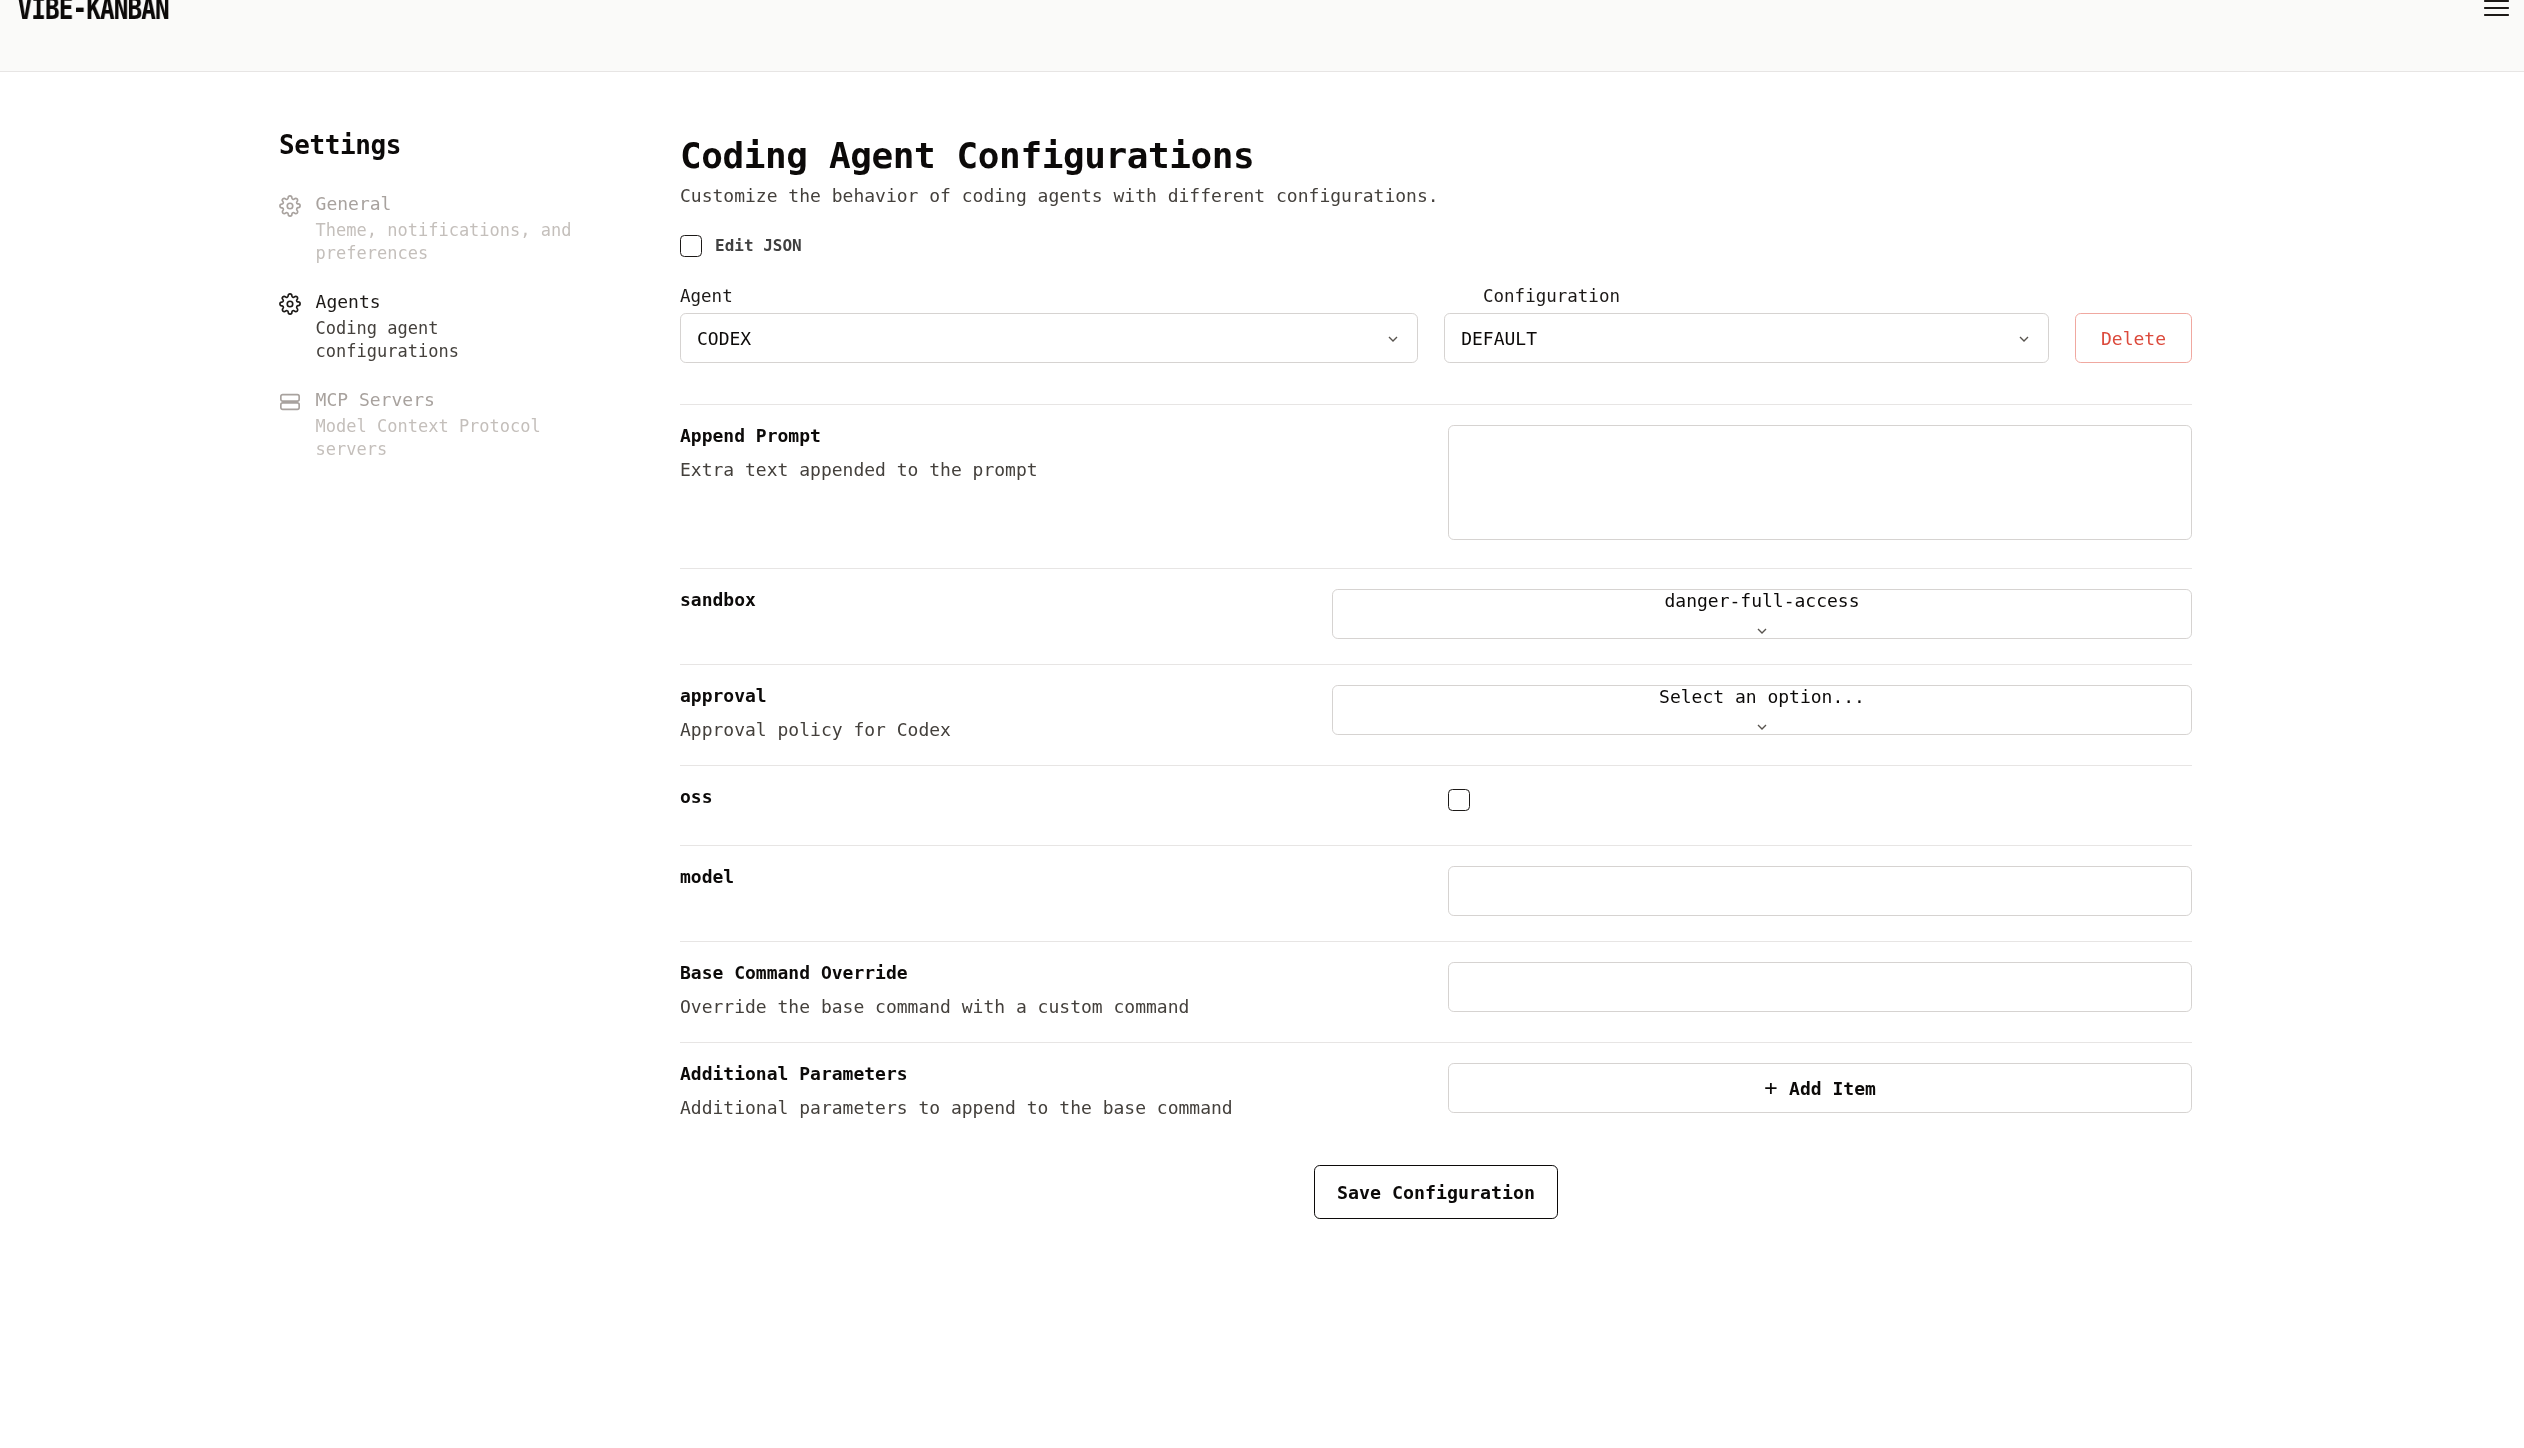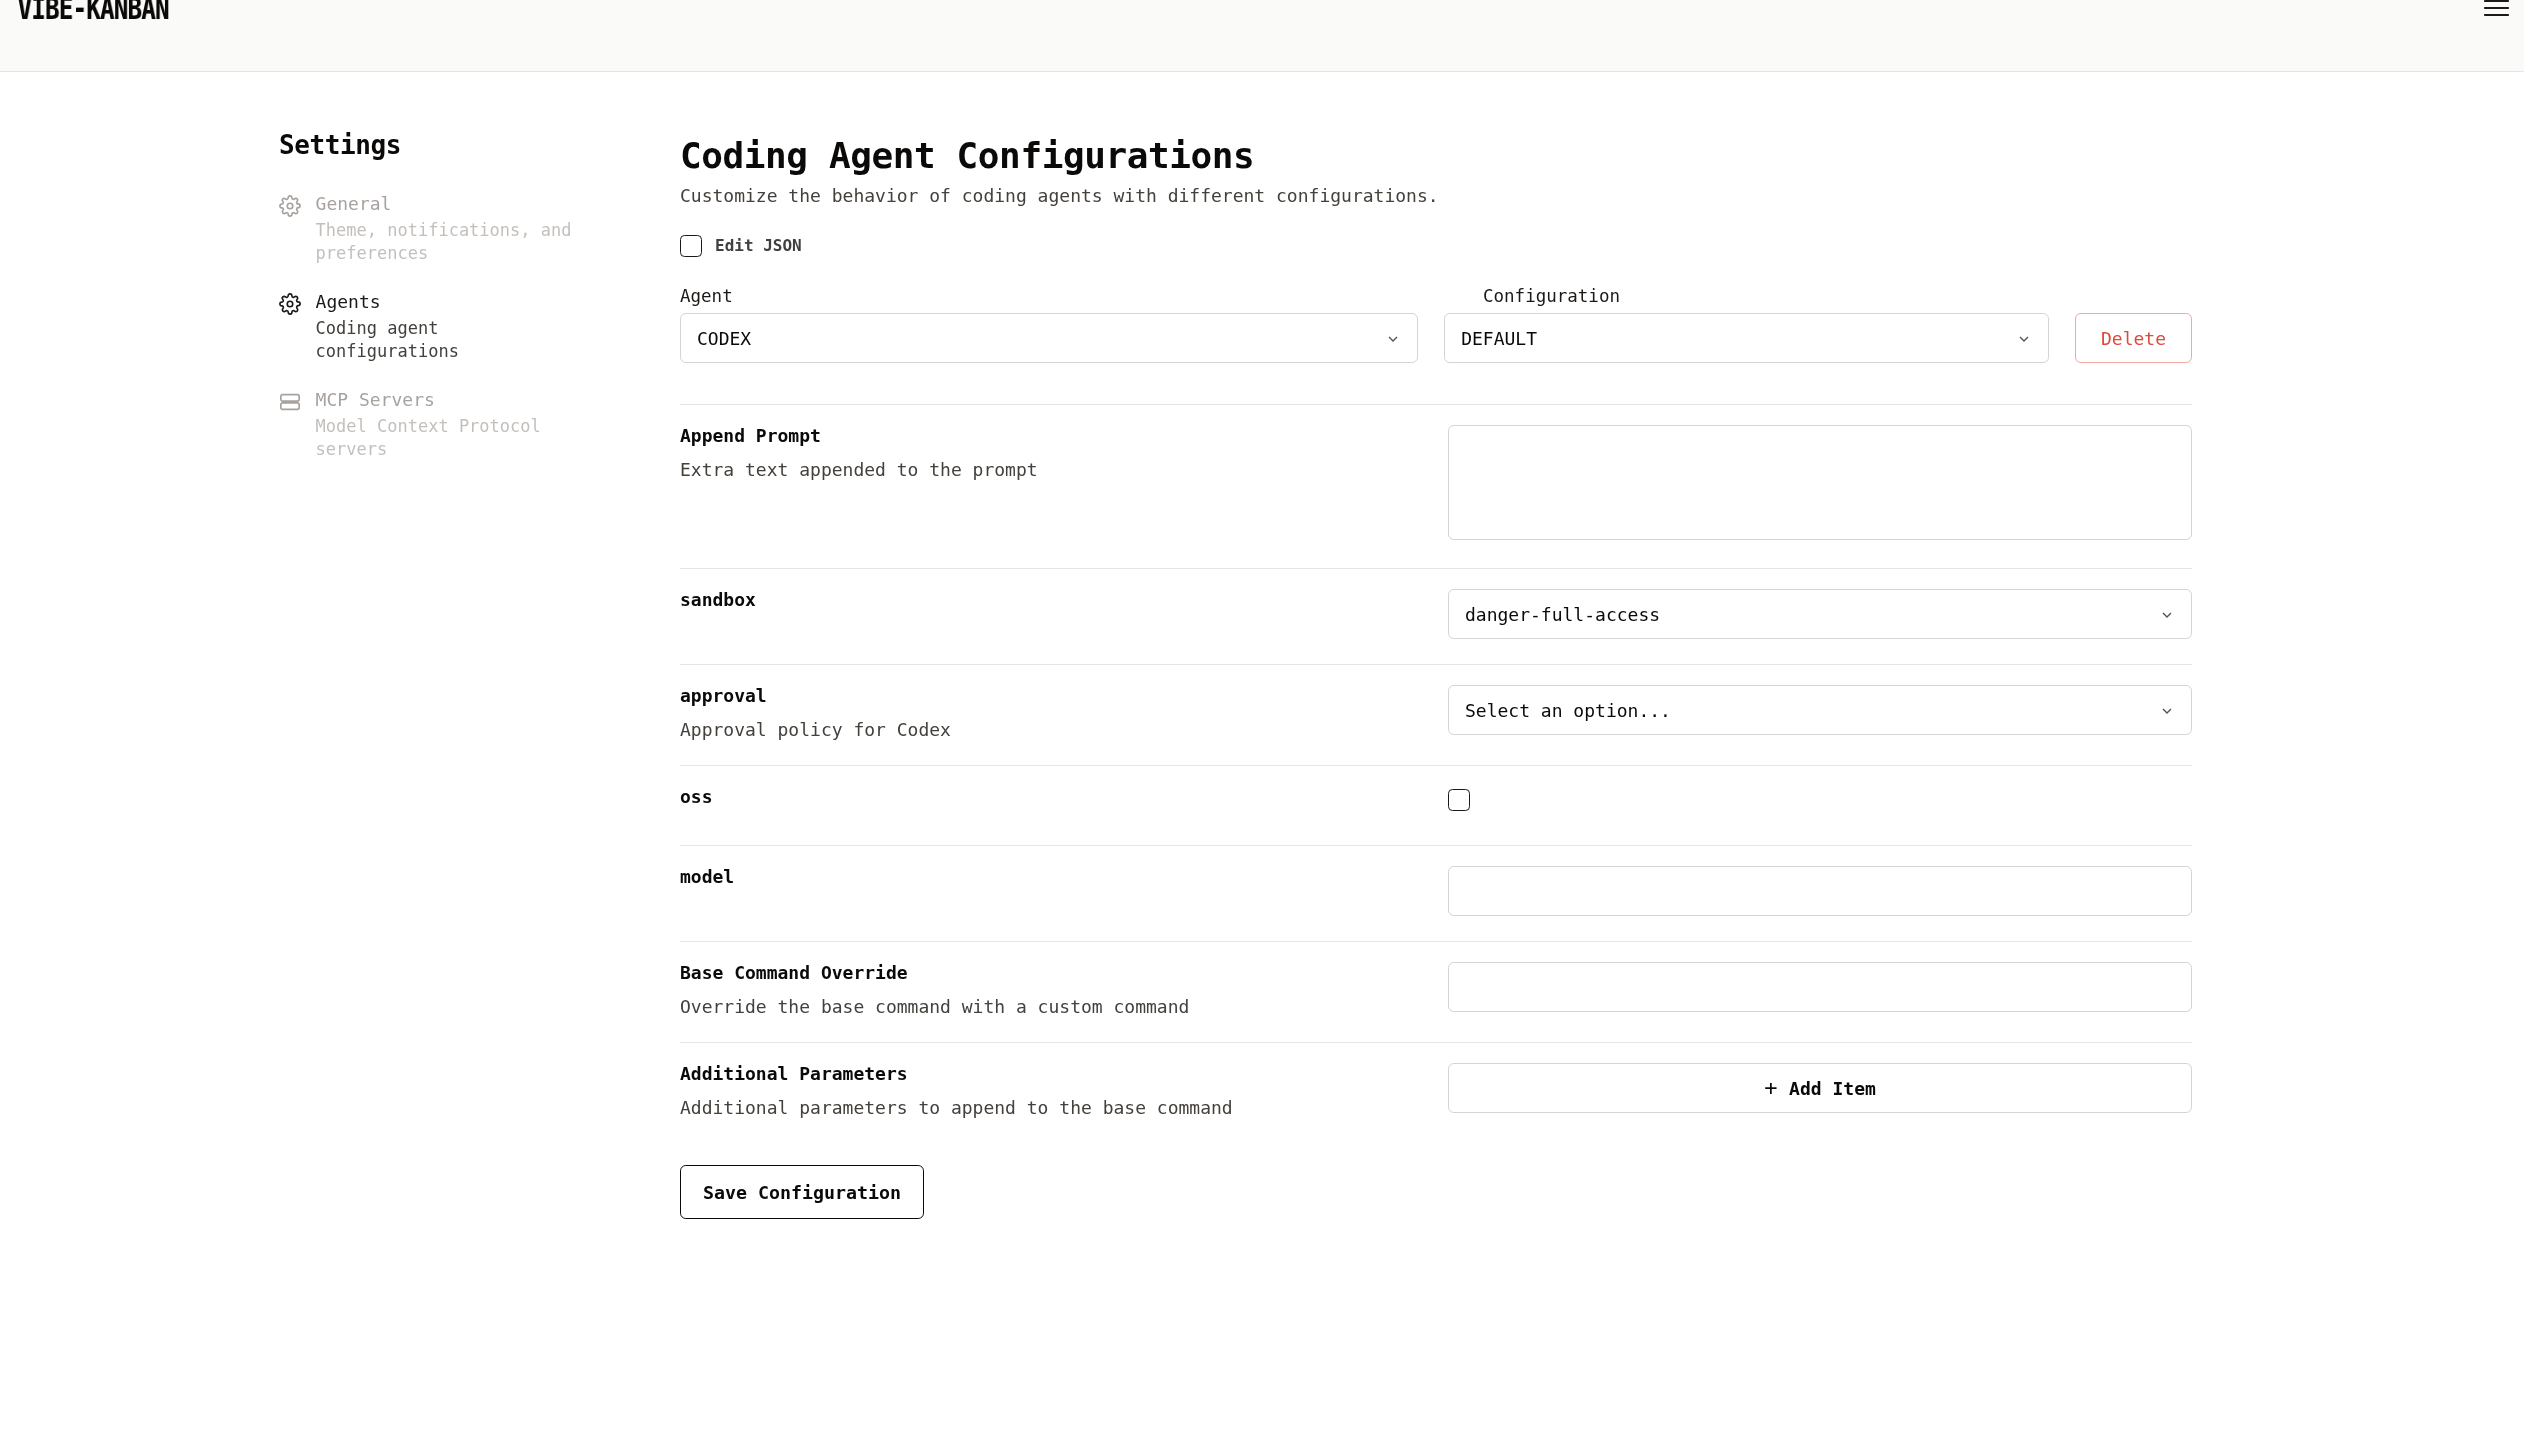--- a/index.html
+++ b/index.html
@@ -215,21 +215,22 @@
     height: 115px;
     border: 0.7px solid #d6d3d1;
     border-radius: 5.8px;
     background: #fff;
     resize: none;
     font-family: "DejaVu Sans Mono", monospace;
     font-size: 17.5px;
     padding: 8.8px 11.7px;
   }
   .select.wide {
-    width: 744px;
+    width: 860px;
+    flex-direction: column;
   }
   .input {
     width: 744px;
     height: 50px;
     border: 0.7px solid #d6d3d1;
     border-radius: 5.8px;
     background: #fff;
     font-family: "DejaVu Sans Mono", monospace;
     font-size: 17.5px;
     padding: 0 11.7px;
@@ -250,21 +251,21 @@
     cursor: pointer;
     font-family: "DejaVu Sans Mono", monospace;
   }
   .plus {
     font-size: 22px;
     font-weight: 400;
     line-height: 1;
   }
   .save-row {
     display: flex;
-    justify-content: flex-start;
+    justify-content: center;
     width: 1512px;
     padding-top: 22px;
   }
   .save-btn {
     height: 54px;
     padding: 0 22px;
     border: 1.1px solid #0c0a09;
     border-radius: 5.8px;
     background: #fff;
     font-size: 18.3px;

